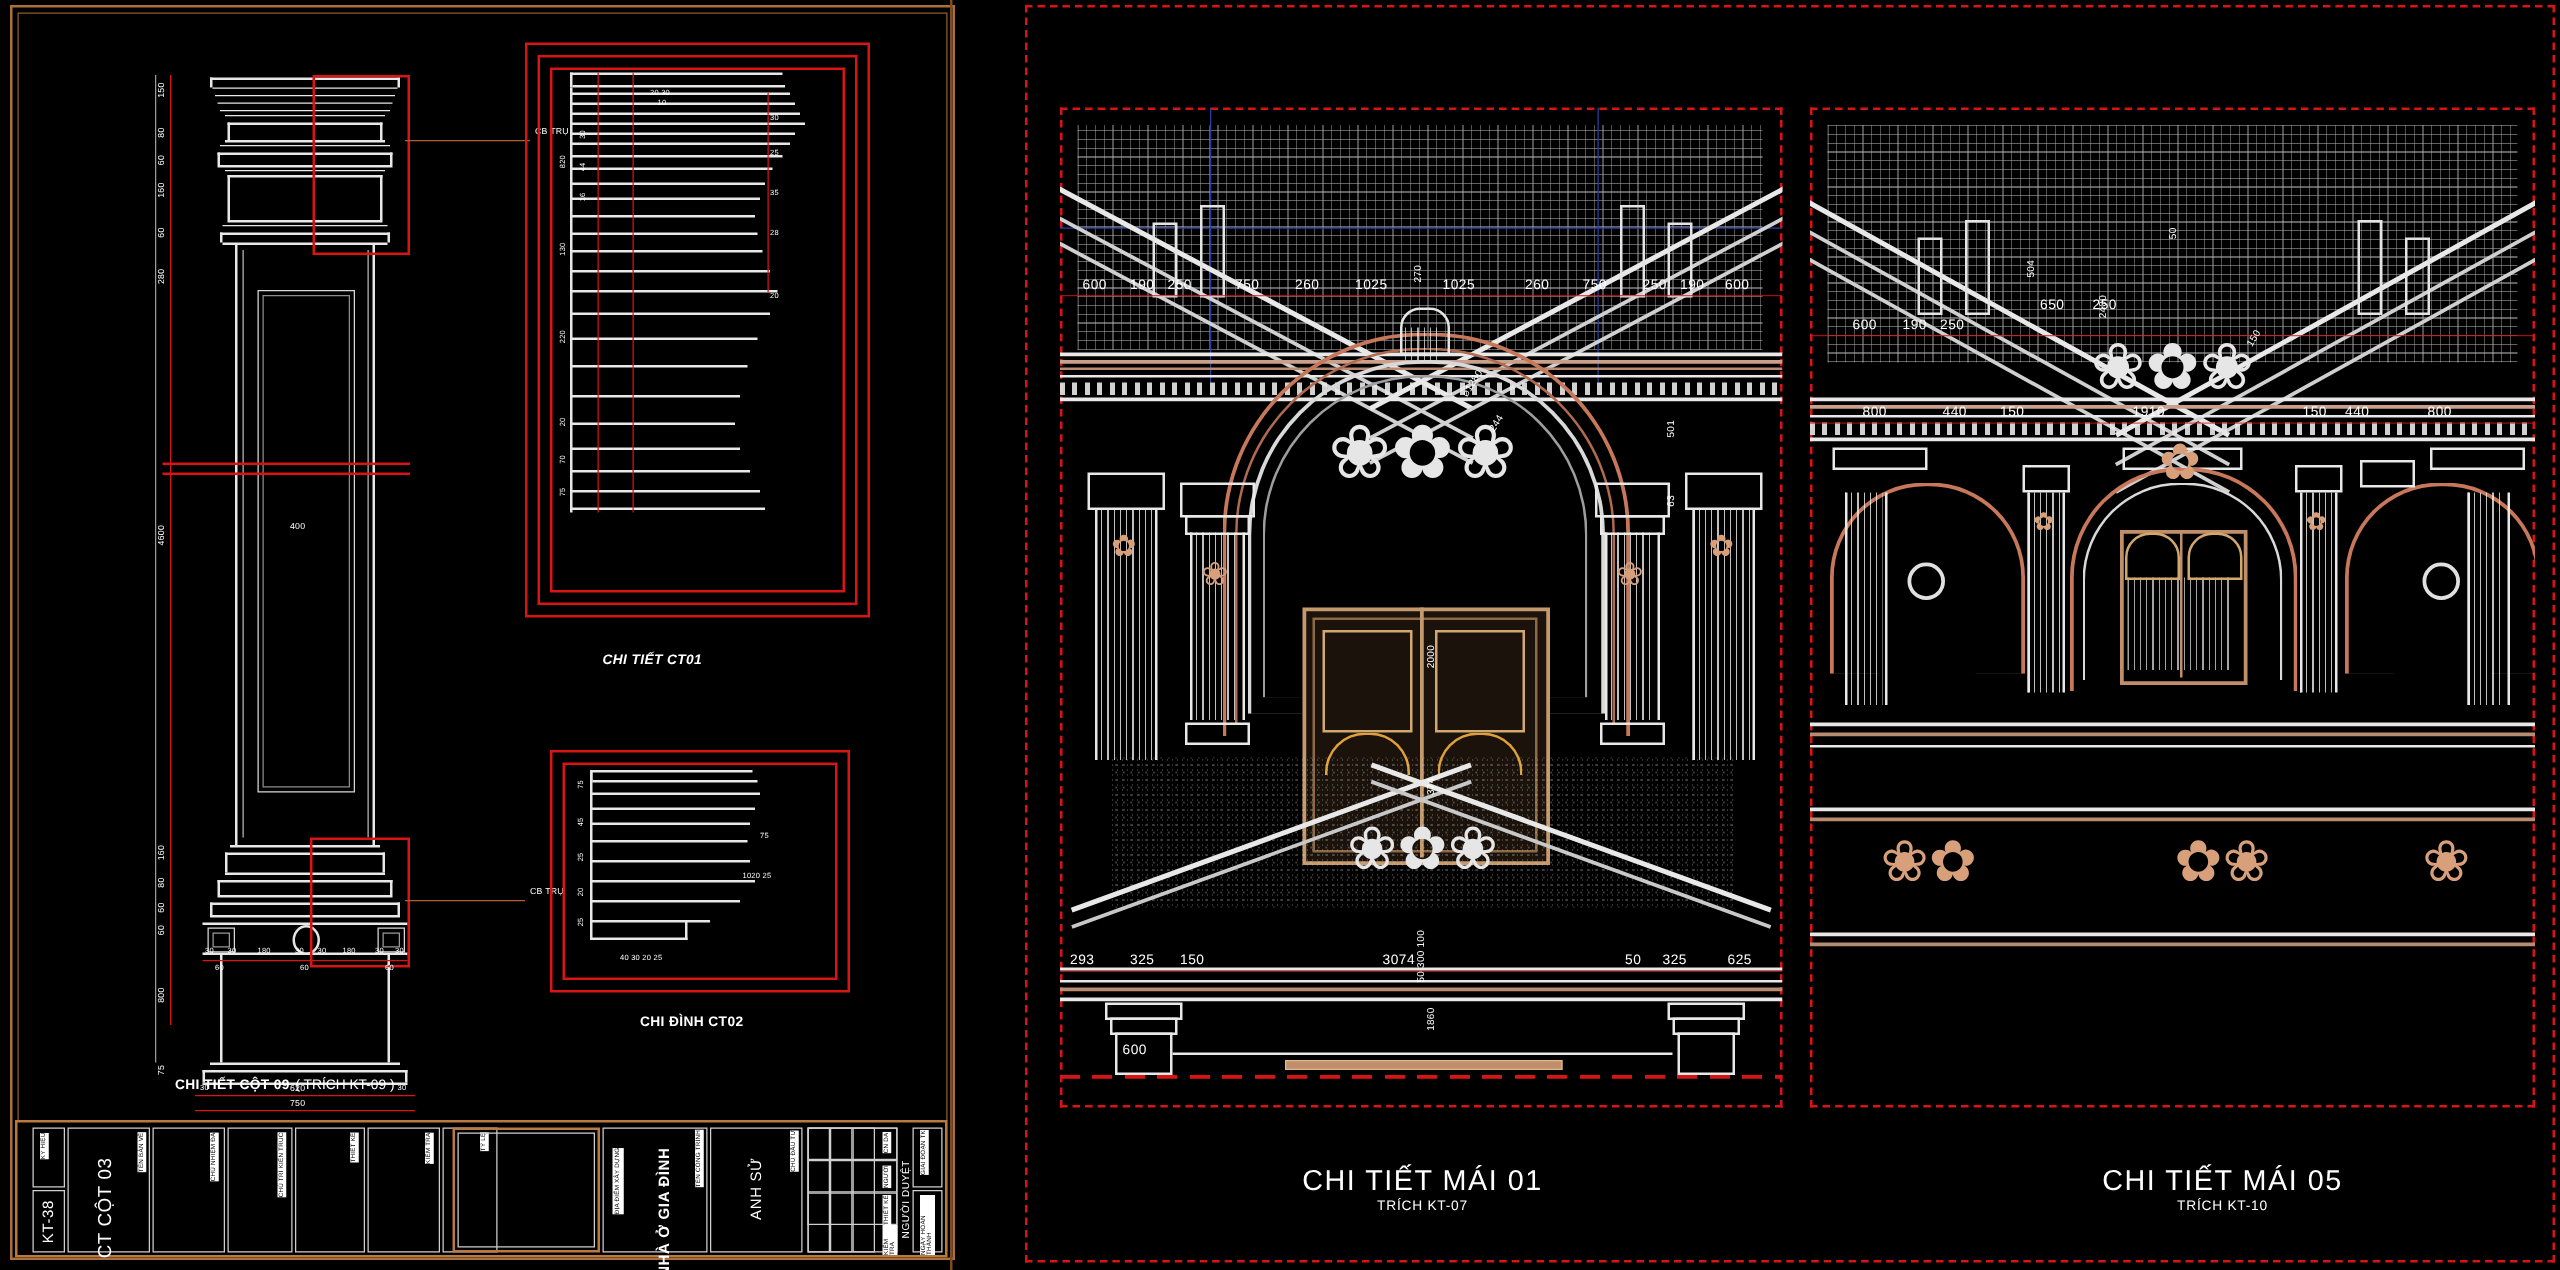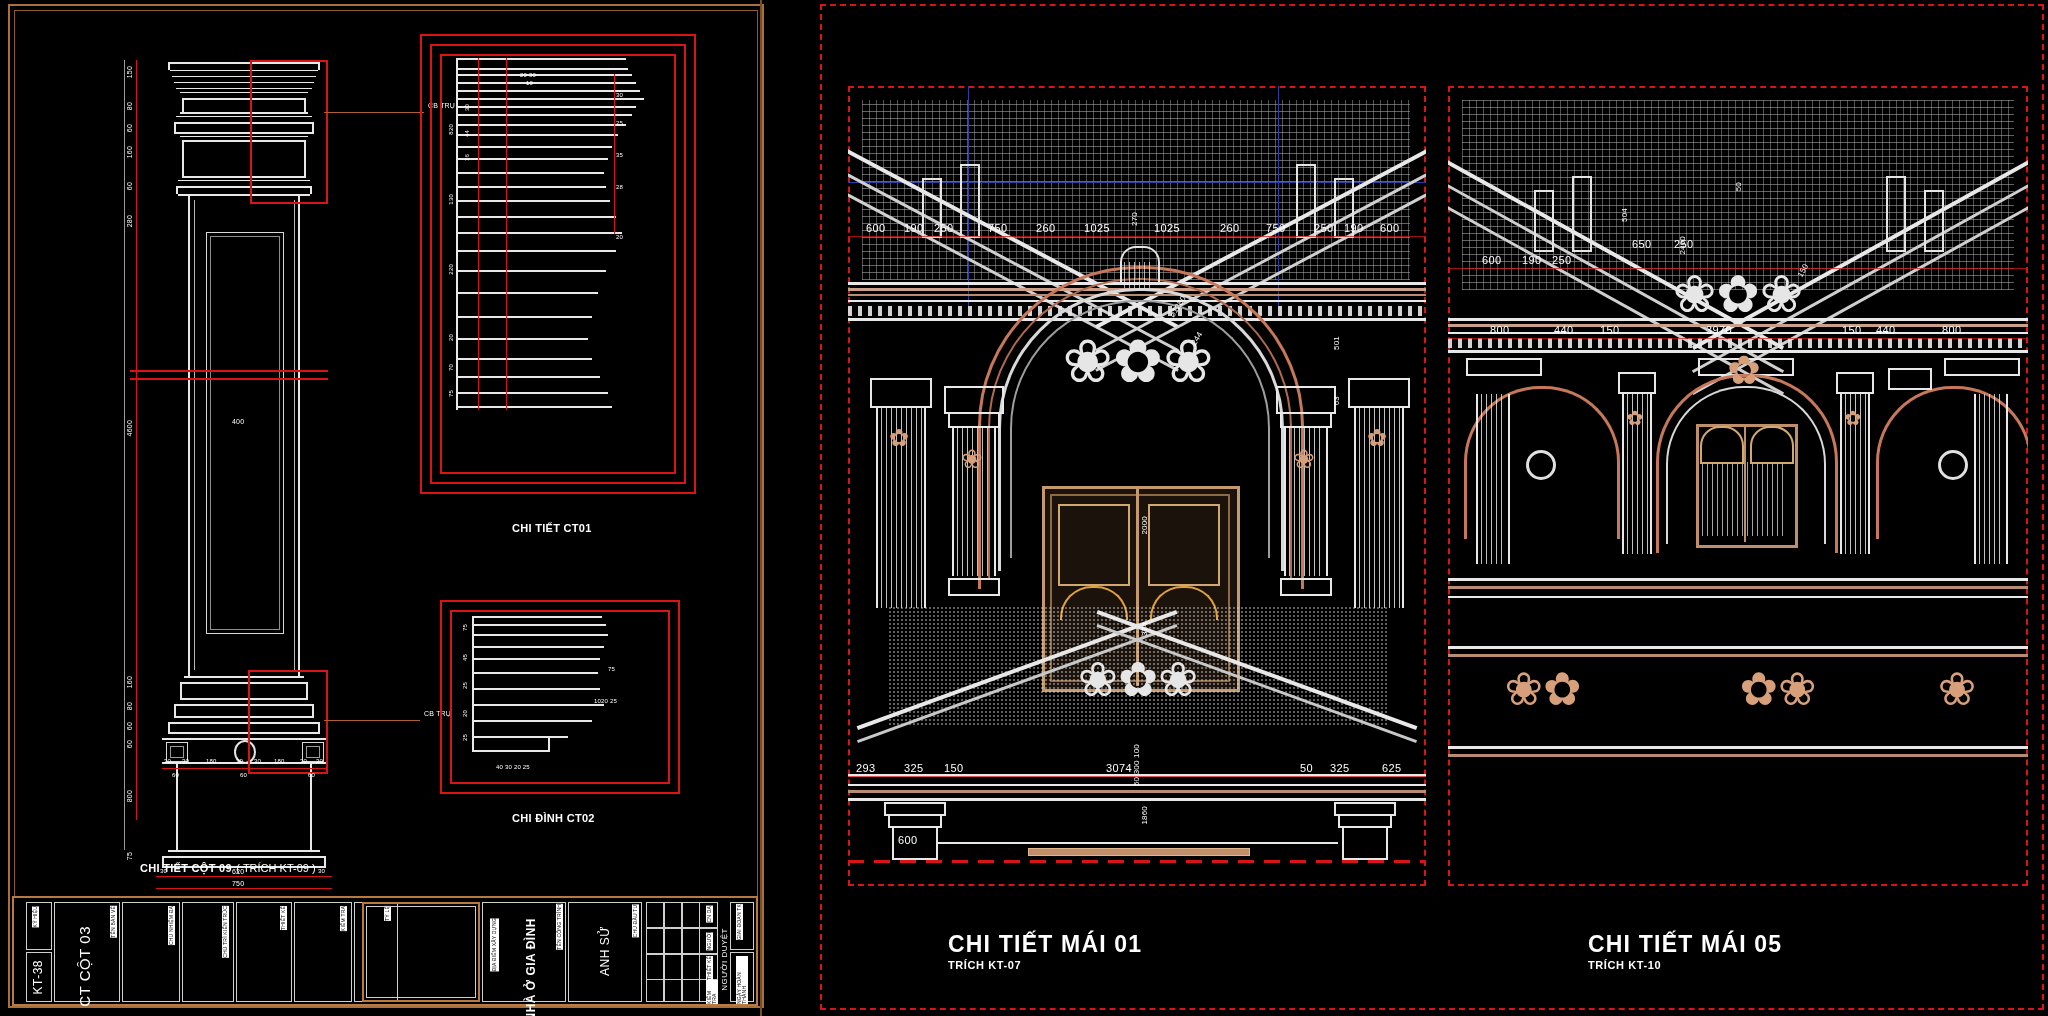--- a/index.html
+++ b/index.html
@@ -44,21 +44,21 @@
   
   #titleblock{position:absolute;left:12px;top:896px;width:746px;height:110px;
       border:2px solid #b9793f;box-sizing:border-box;background:#000;}
   #titleblock .cell{position:absolute;border:1px solid #cfcfcf;box-sizing:border-box;}
   .tb-lbl{position:absolute;background:#ffffff;color:#000;font-size:5px;
      padding:0 1px;writing-mode:vertical-rl;transform:rotate(180deg);letter-spacing:.2px;line-height:1;}
   .tb-val{position:absolute;color:#fff;writing-mode:vertical-rl;transform:rotate(180deg);
      white-space:nowrap;font-size:11px;letter-spacing:.5px;}
 
   
-  .cap{position:absolute;color:#fff;font-weight:bold;}
+  .cap{position:absolute;text-align:center;color:#fff;}
   .cap .big{font-size:23px;letter-spacing:1.2px;line-height:1.25;}
   .cap .small{font-size:11px;letter-spacing:.6px;}
 
   
   .lcap{position:absolute;color:#fff;white-space:nowrap;}
   .lcap b{font-size:11px;letter-spacing:.3px;}
   .lcap span{font-size:11px;}
 
   
   .brick{
@@ -269,21 +269,21 @@
     <div class="abs dimsm vdim" style="left:28px;top:356px;font-size:6px;">75</div>
     <div class="abs dimsm" style="left:196px;top:58px;font-size:6px;">30</div>
     <div class="abs dimsm" style="left:196px;top:86px;font-size:6px;">25</div>
     <div class="abs dimsm" style="left:196px;top:118px;font-size:6px;">35</div>
     <div class="abs dimsm" style="left:196px;top:150px;font-size:6px;">28</div>
     <div class="abs dimsm" style="left:196px;top:200px;font-size:6px;">20</div>
     <div class="abs dimsm" style="left:100px;top:38px;font-size:6px;">20 30</div>
     <div class="abs dimsm" style="left:106px;top:46px;font-size:6px;">10</div>
   </div>
 
-  <div class="lcap" style="left:512px;top:518px;">
+  <div class="lcap" style="left:482px;top:518px;font-style:italic;">
     <b>CHI TIẾT CT01</b>
   </div>
 
   <div class="abs" style="left:440px;top:600px;width:250px;height:210px;">
     <div class="abs" style="left:0px;top:0px;width:236px;height:190px;border:2px solid #d81414;"></div>
     <div class="abs" style="left:10px;top:10px;width:216px;height:170px;border:2px solid #d81414;"></div>
 
     <div class="abs wline" style="left:32px;top:16px;width:130px;height:2px;"></div>
     <div class="abs wline" style="left:32px;top:16px;width:2px;height:10px;"></div>
     <div class="abs wline" style="left:34px;top:24px;width:132px;height:2px;"></div>
@@ -526,21 +526,21 @@
     <div class="abs dim" style="left:226px;top:152px;">250</div>
     <div class="abs dimsm vdim" style="left:172px;top:122px;">504</div>
     <div class="abs dimsm vdim" style="left:286px;top:96px;">50</div>
     <div class="abs dimsm vdim" style="left:230px;top:150px;">2400</div>
     <div class="abs dimsm" style="left:348px;top:180px;transform:rotate(-60deg);">150</div>
 
     <div class="abs rline" style="left:0px;top:252px;width:580px;height:1px;opacity:.7;"></div>
     <div class="abs dim" style="left:42px;top:238px;">800</div>
     <div class="abs dim" style="left:106px;top:238px;">440</div>
     <div class="abs dim" style="left:152px;top:238px;">150</div>
-    <div class="abs dim" style="left:258px;top:238px;">3970</div>
+    <div class="abs dim" style="left:258px;top:238px;">1910</div>
     <div class="abs dim" style="left:394px;top:238px;">150</div>
     <div class="abs dim" style="left:428px;top:238px;">440</div>
     <div class="abs dim" style="left:494px;top:238px;">800</div>
   </div>
 
   <div class="cap" style="left:1588px;top:930px;width:380px;">
     <div class="big">CHI TIẾT MÁI 05</div>
     <div class="small">TRÍCH KT-10</div>
   </div>
 

